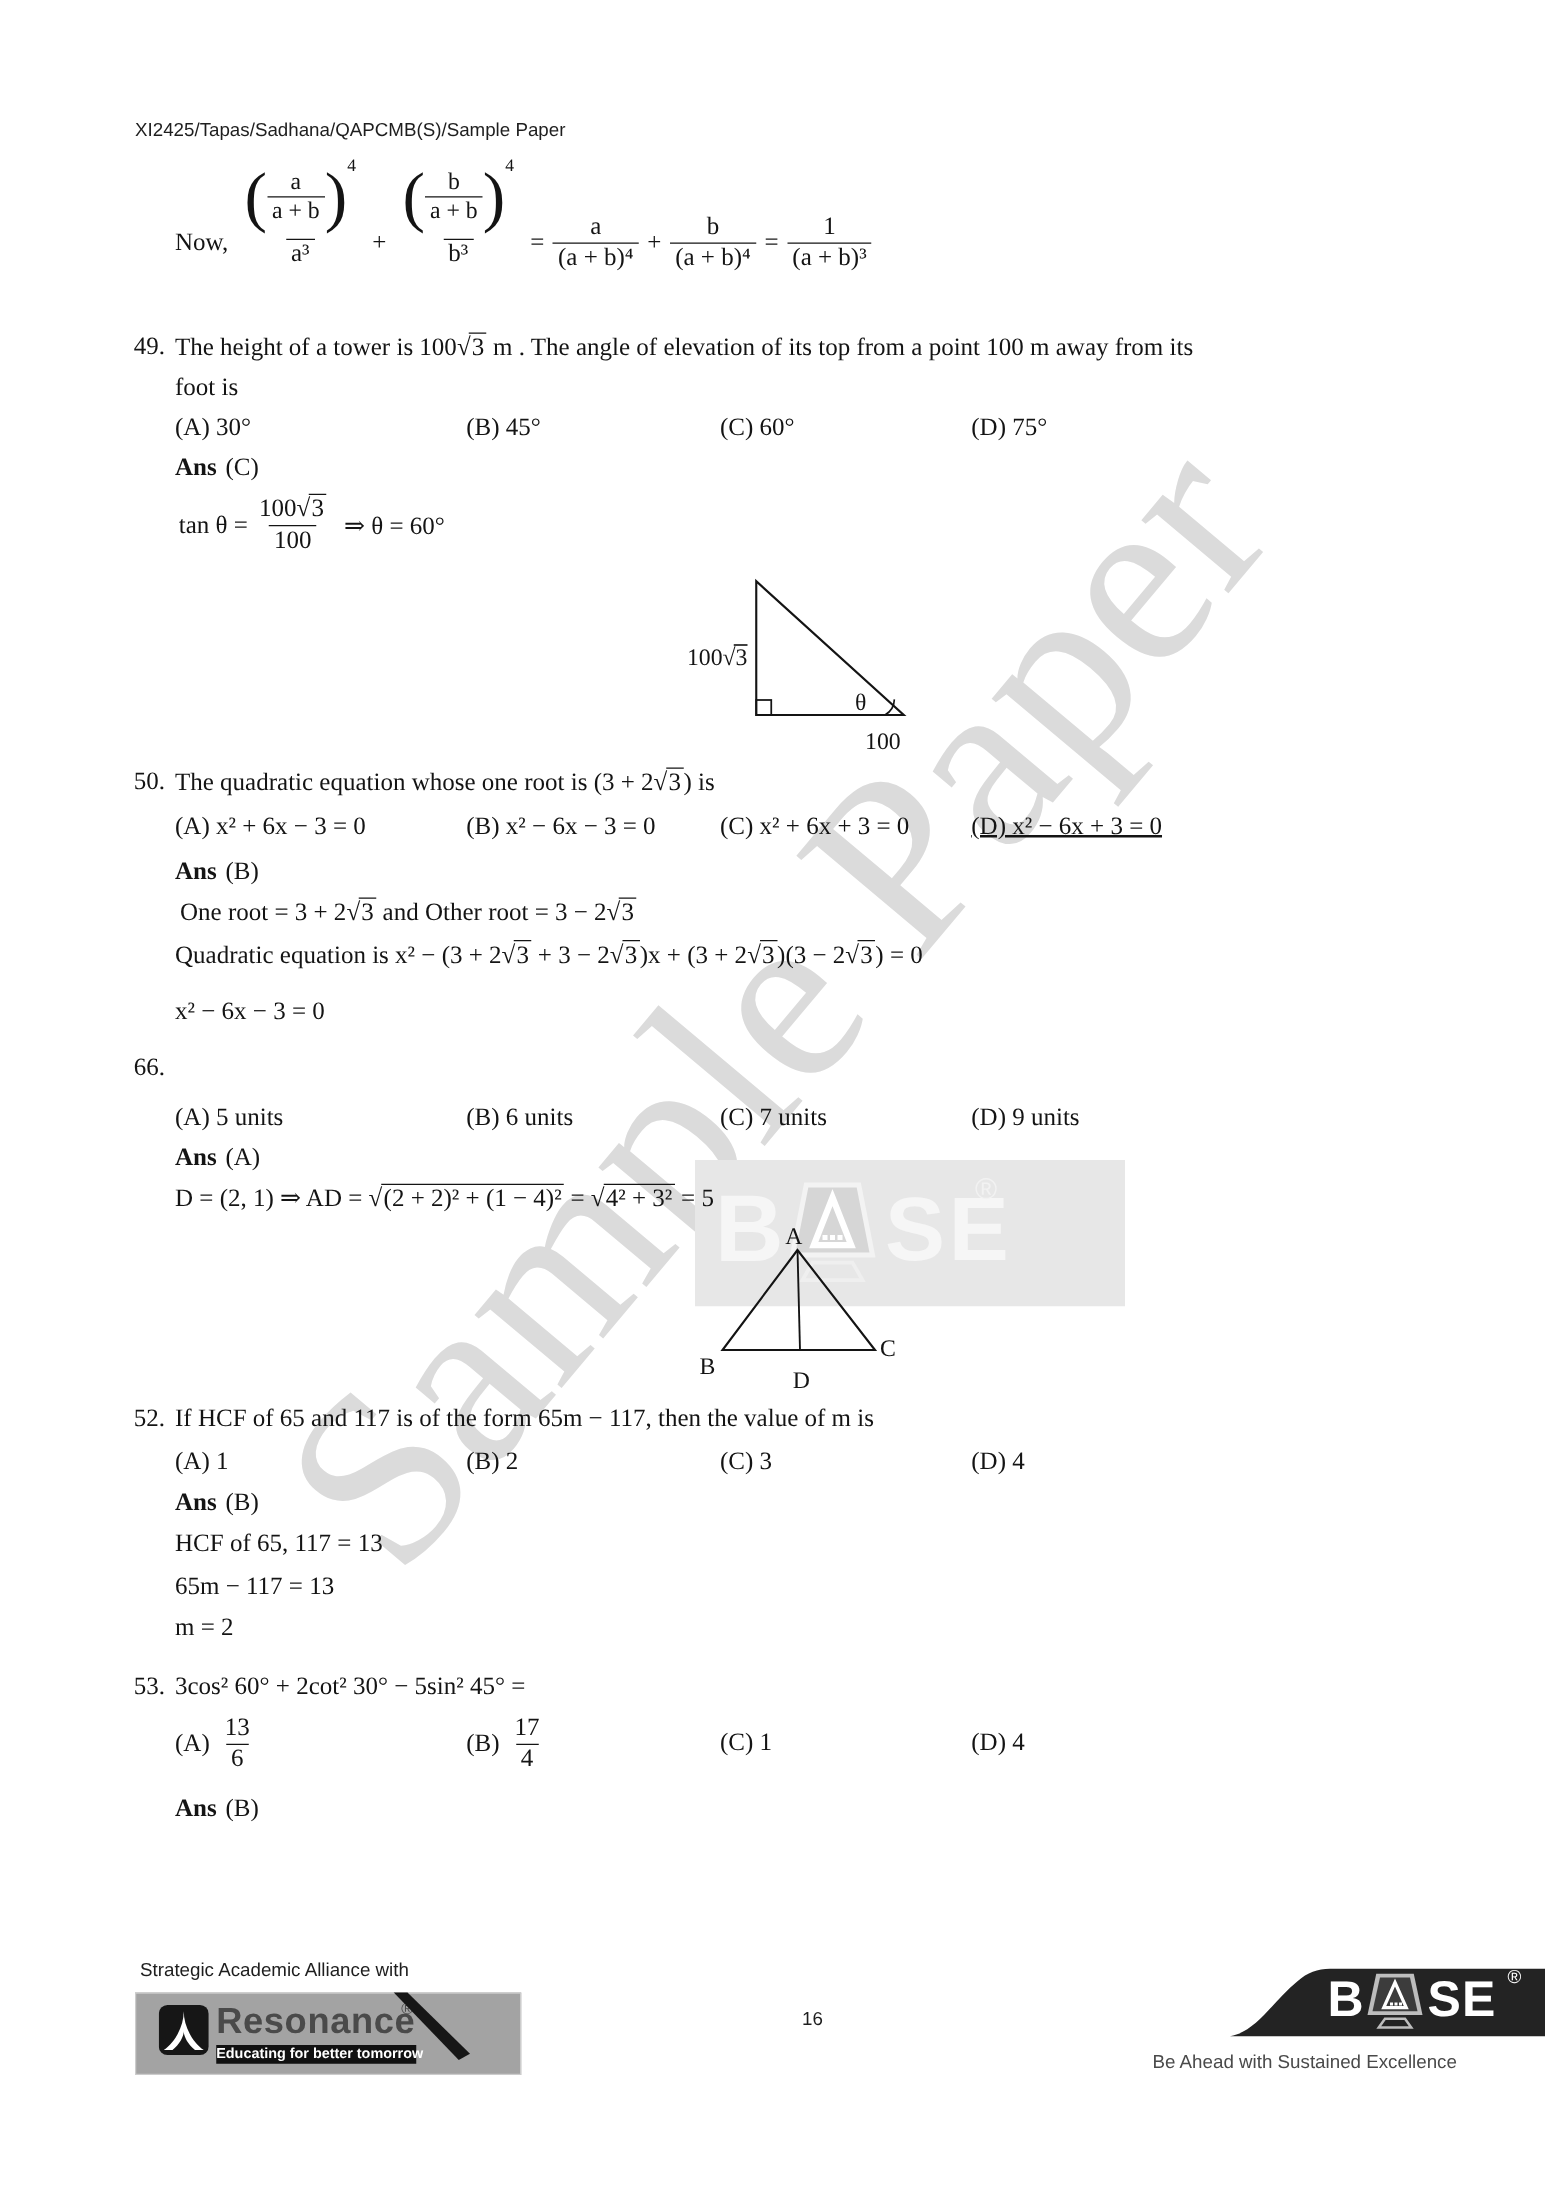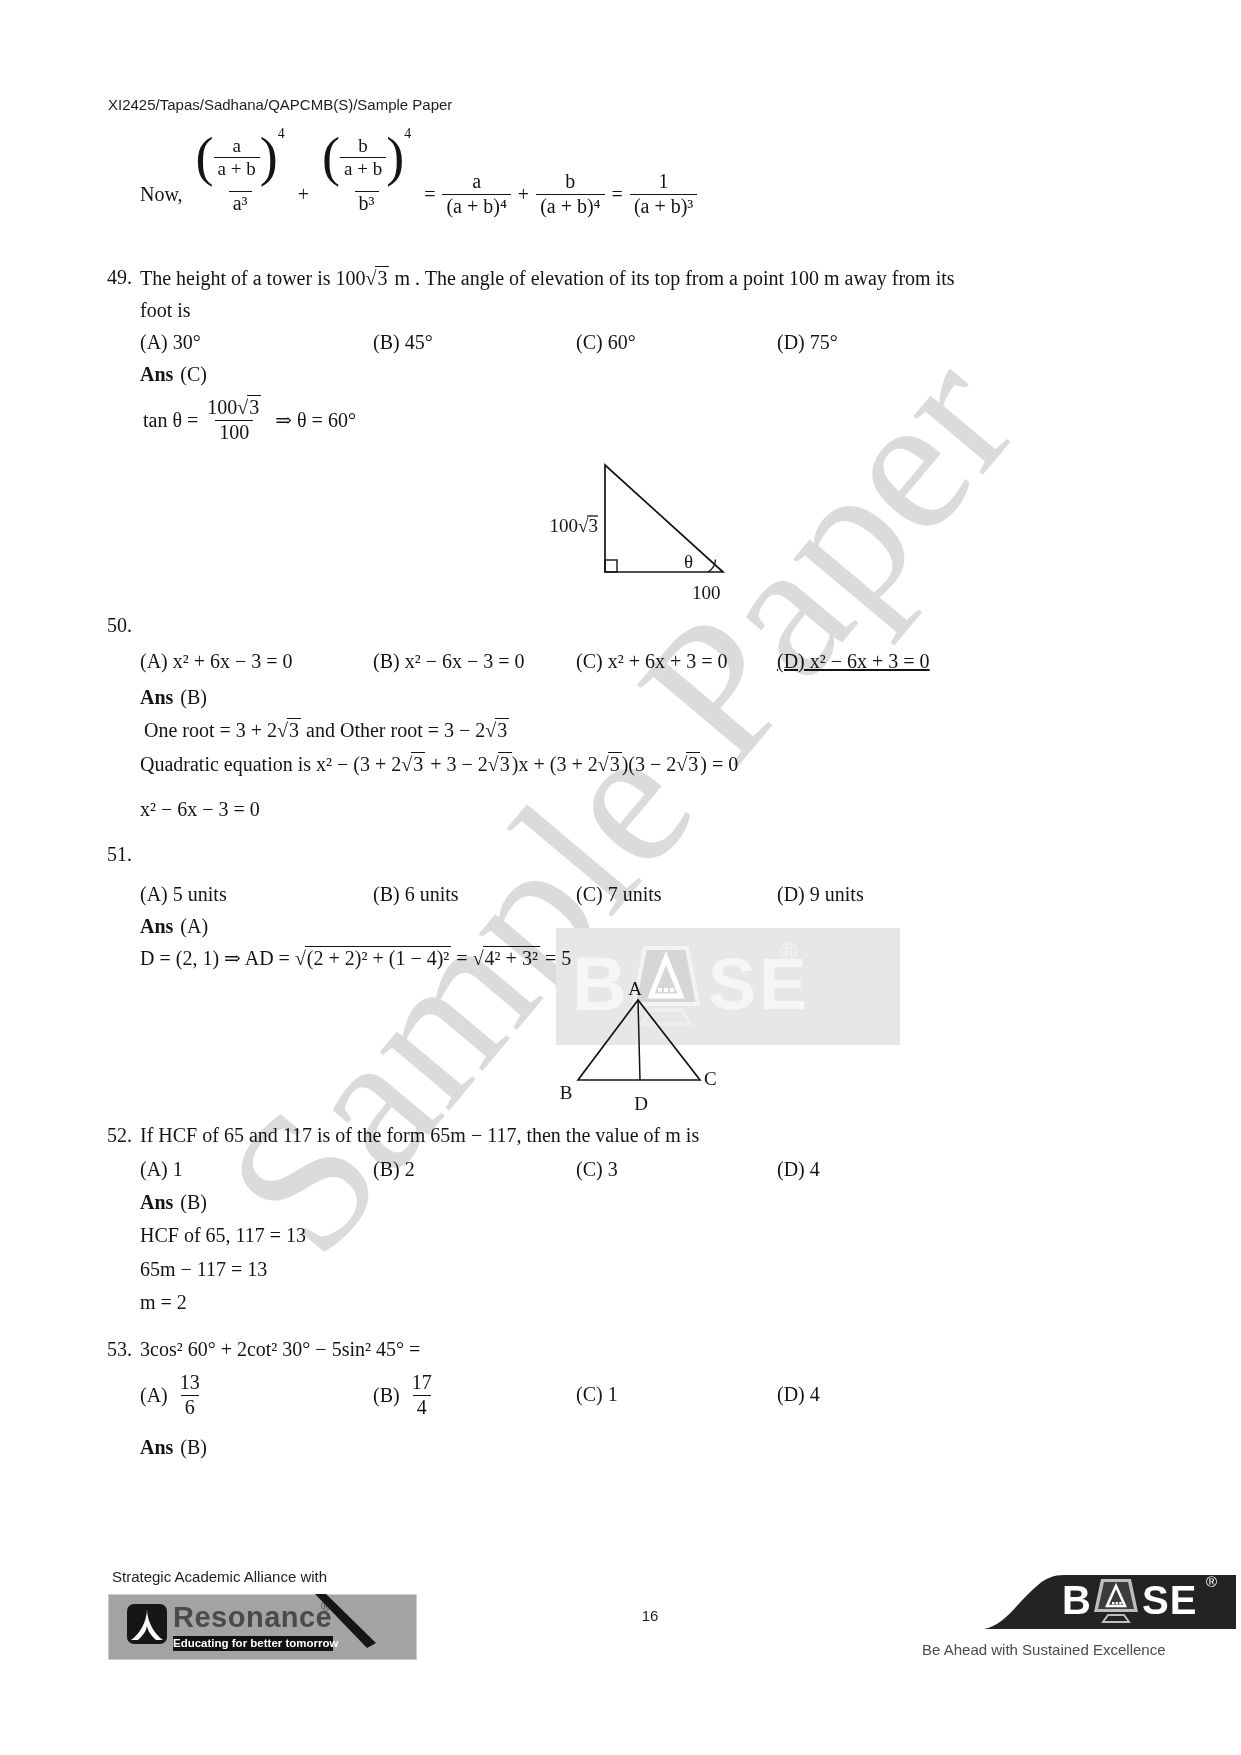--- a/index.html
+++ b/index.html
@@ -110,32 +110,33 @@
     <polygon points="125,17 125,124 243,124" fill="none" stroke="#141414" stroke-width="1.7"></polygon>
     <rect x="125" y="112" width="12" height="12" fill="none" stroke="#141414" stroke-width="1.4"></rect>
     <path d="M 228 124 A 15 15 0 0 0 235.5 111.5" fill="none" stroke="#141414" stroke-width="1.3"></path>
     <text x="118" y="84" text-anchor="end" class="svgt">100√3</text>
     <line x1="107" y1="68" x2="118" y2="68" stroke="#141414" stroke-width="1.3"></line>
     <text x="204" y="120" class="svgt">θ</text>
     <text x="212" y="151" class="svgt">100</text>
   </svg>
 
   <div class="c serif" style="left:107px;top:614px;">50.</div>
+  <div class="c serif nowrap" style="left:140px;top:614px;"><span>The quadratic equation whose one root is (3 + 2</span><span class="sq"><span class="rad">√</span><span class="arg">3</span></span><span>) is</span></div>
   <div class="c serif row" style="top:650px;">
     <span class="opt" style="left:140px;">(A) x² + 6x − 3 = 0</span>
     <span class="opt" style="left:373px;">(B) x² − 6x − 3 = 0</span>
     <span class="opt" style="left:576px;">(C) x² + 6x + 3 = 0</span>
     <span class="opt" style="left:777px;text-decoration:underline;">(D) x² − 6x + 3 = 0</span>
   </div>
   <div class="c serif" style="left:140px;top:686px;"><span class="b">Ans</span><span class="ansv">(B)</span></div>
   <div class="c serif nowrap" style="left:144px;top:718px;"><span>One root = 3 + 2</span><span class="sq"><span class="rad">√</span><span class="arg">3</span></span><span> and Other root = 3 − 2</span><span class="sq"><span class="rad">√</span><span class="arg">3</span></span></div>
   <div class="c serif nowrap" style="left:140px;top:752px;"><span>Quadratic equation is x² − (3 + 2</span><span class="sq"><span class="rad">√</span><span class="arg">3</span></span><span> + 3 − 2</span><span class="sq"><span class="rad">√</span><span class="arg">3</span></span><span>)x + (3 + 2</span><span class="sq"><span class="rad">√</span><span class="arg">3</span></span><span>)(3 − 2</span><span class="sq"><span class="rad">√</span><span class="arg">3</span></span><span>) = 0</span></div>
   <div class="c serif" style="left:140px;top:798px;">x² − 6x − 3 = 0</div>
 
-  <div class="c serif" style="left:107px;top:843px;">51.</div>
+  <div class="c serif" style="left:107px;top:843px;">66.</div>
   <div class="c serif row" style="top:883px;">
     <span class="opt" style="left:140px;">(A) 5 units</span>
     <span class="opt" style="left:373px;">(B) 6 units</span>
     <span class="opt" style="left:576px;">(C) 7 units</span>
     <span class="opt" style="left:777px;">(D) 9 units</span>
   </div>
   <div class="c serif" style="left:140px;top:915px;"><span class="b">Ans</span><span class="ansv">(A)</span></div>
   <div class="c serif nowrap" style="left:140px;top:946px;"><span>D = (2, 1) ⇒ AD = </span><span class="sq"><span class="rad">√</span><span class="arg">(2 + 2)² + (1 − 4)²</span></span><span> = </span><span class="sq"><span class="rad">√</span><span class="arg">4² + 3²</span></span><span> = 5</span></div>
   <svg class="c" style="left:540px;top:962px;" width="220" height="160" viewBox="0 0 220 160">
     <polygon points="98,38 38,118 160,118" fill="none" stroke="#141414" stroke-width="1.7"></polygon>

